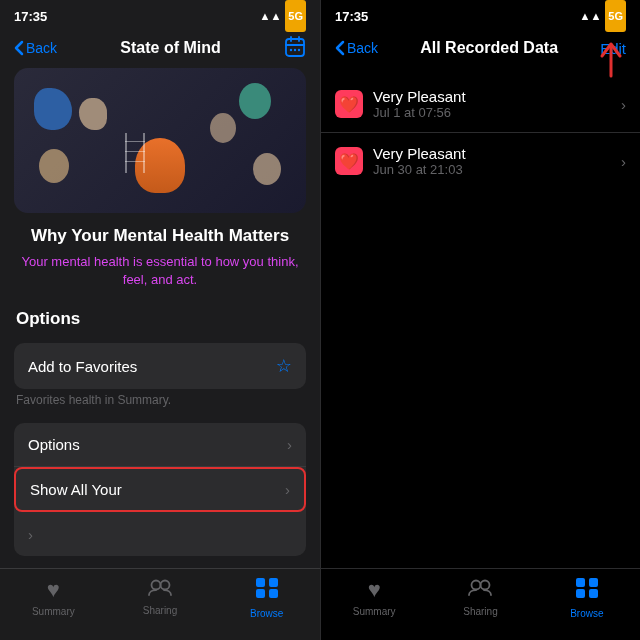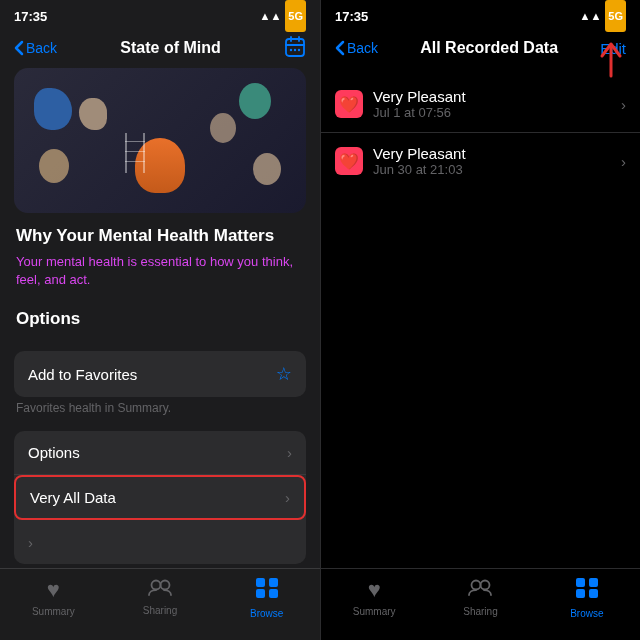--- a/index.html
+++ b/index.html
@@ -178,20 +178,21 @@
     }
     .ladder-left { width: 2px; height: 100%; left: 0; top: 0; }
     .ladder-right { width: 2px; height: 100%; right: 0; top: 0; }
     .ladder-rung1 { width: 100%; height: 1px; top: 20%; }
     .ladder-rung2 { width: 100%; height: 1px; top: 45%; }
     .ladder-rung3 { width: 100%; height: 1px; top: 70%; }
 
     
     .article-section {
       padding: 12px 16px 8px;
+      text-align: center;
     }
     .article-title {
       color: #fff;
       font-size: 17px;
       font-weight: 700;
       line-height: 1.3;
       margin-bottom: 6px;
     }
     .article-body {
       color: #d946ef;
@@ -202,21 +203,21 @@
     
     .section-header {
       padding: 12px 16px 6px;
       color: #fff;
       font-size: 17px;
       font-weight: 700;
     }
     .options-list {
       background: #2c2c2e;
       border-radius: 10px;
-      margin: 16px 14px 0;
+      margin: 8px 14px 0;
       overflow: hidden;
     }
     .option-item {
       display: flex;
       align-items: center;
       justify-content: space-between;
       padding: 12px 14px;
       border-bottom: 1px solid #3a3a3c;
       min-height: 44px;
     }
@@ -405,21 +406,21 @@
     </div>
   </div>
   <div class="option-hint">Favorites health in Summary.</div>
 
   <div class="options-list2">
     <div class="option-item">
       <span class="option-label">Options</span>
       <span class="chevron-icon">›</span>
     </div>
     <div class="option-item show-all-data">
-      <span class="option-label">Very All Data</span>
+      <span class="option-label">Show All Your</span>
       <span class="chevron-icon">›</span>
     </div>
     <div class="option-item">
       <span class="chevron-icon">›</span>
     </div>
   </div>
 
   <div class="tab-bar">
     <div class="tab-item tab-inactive">
       <span class="tab-icon">♥</span>

